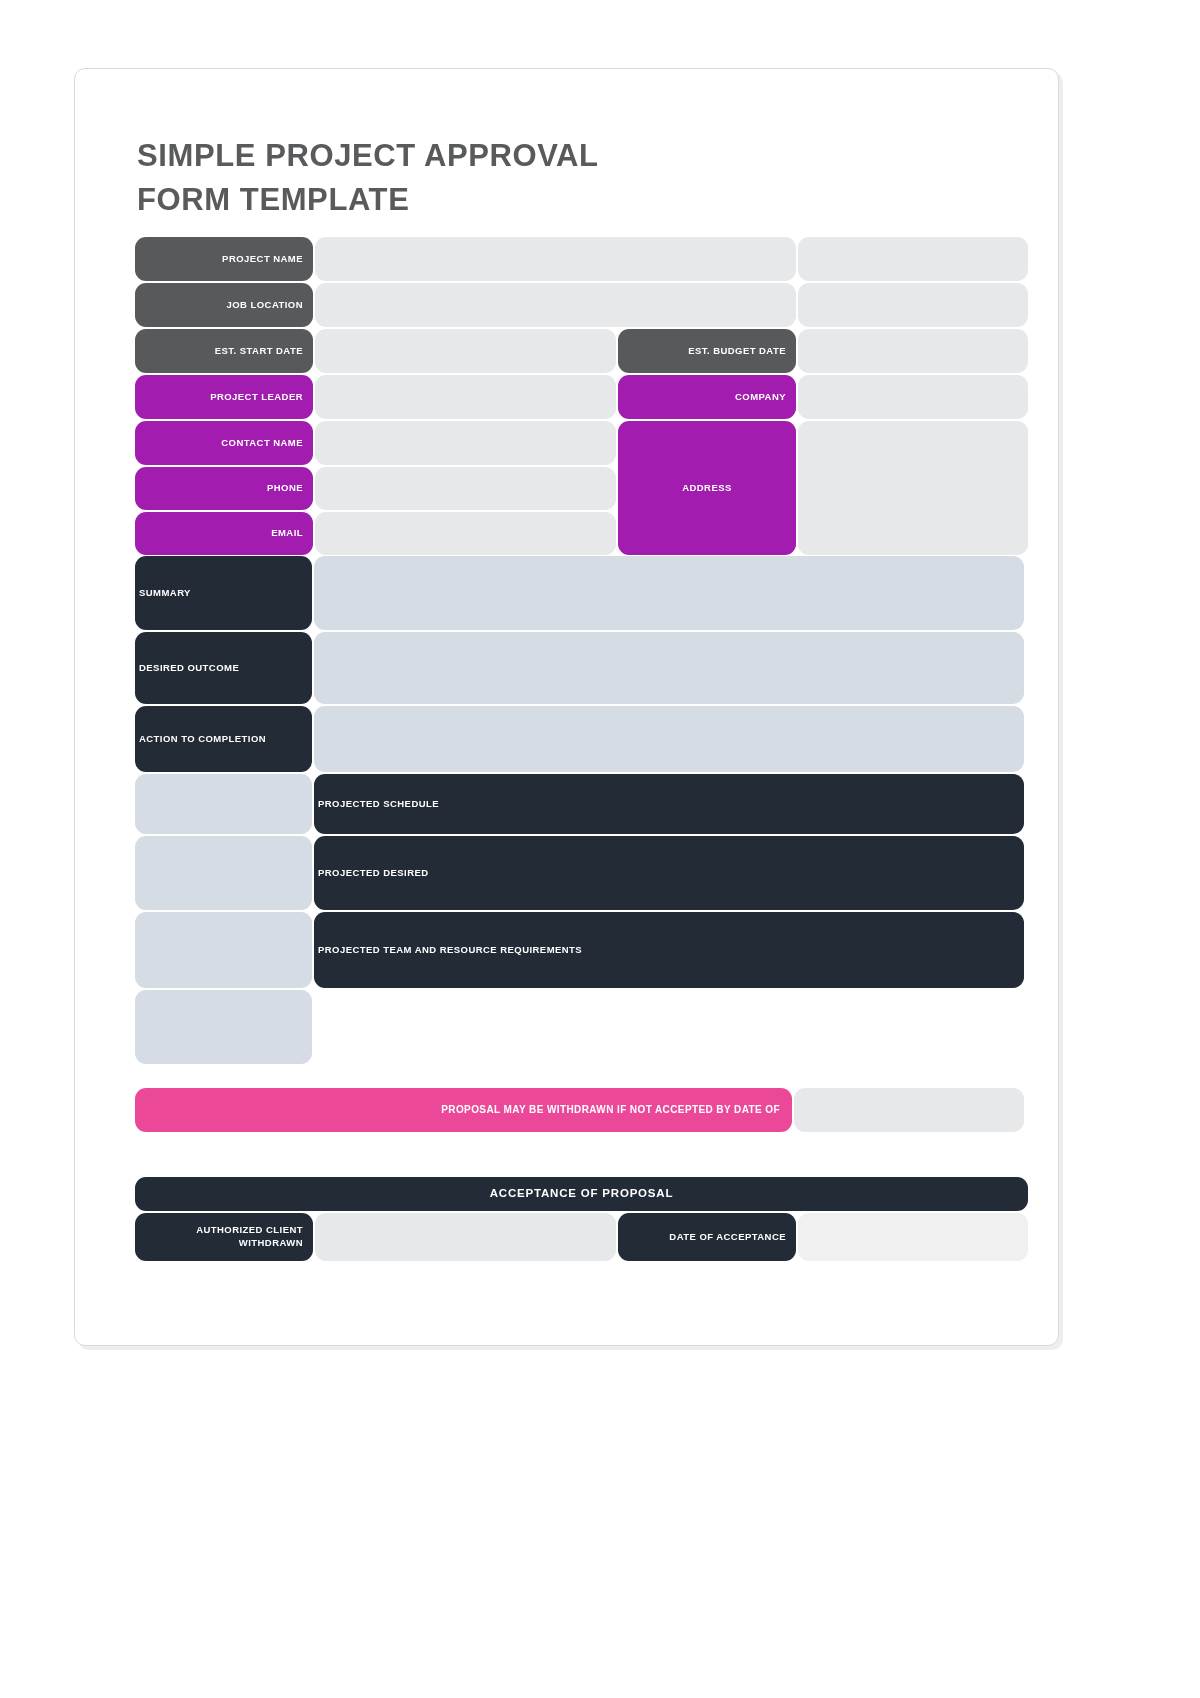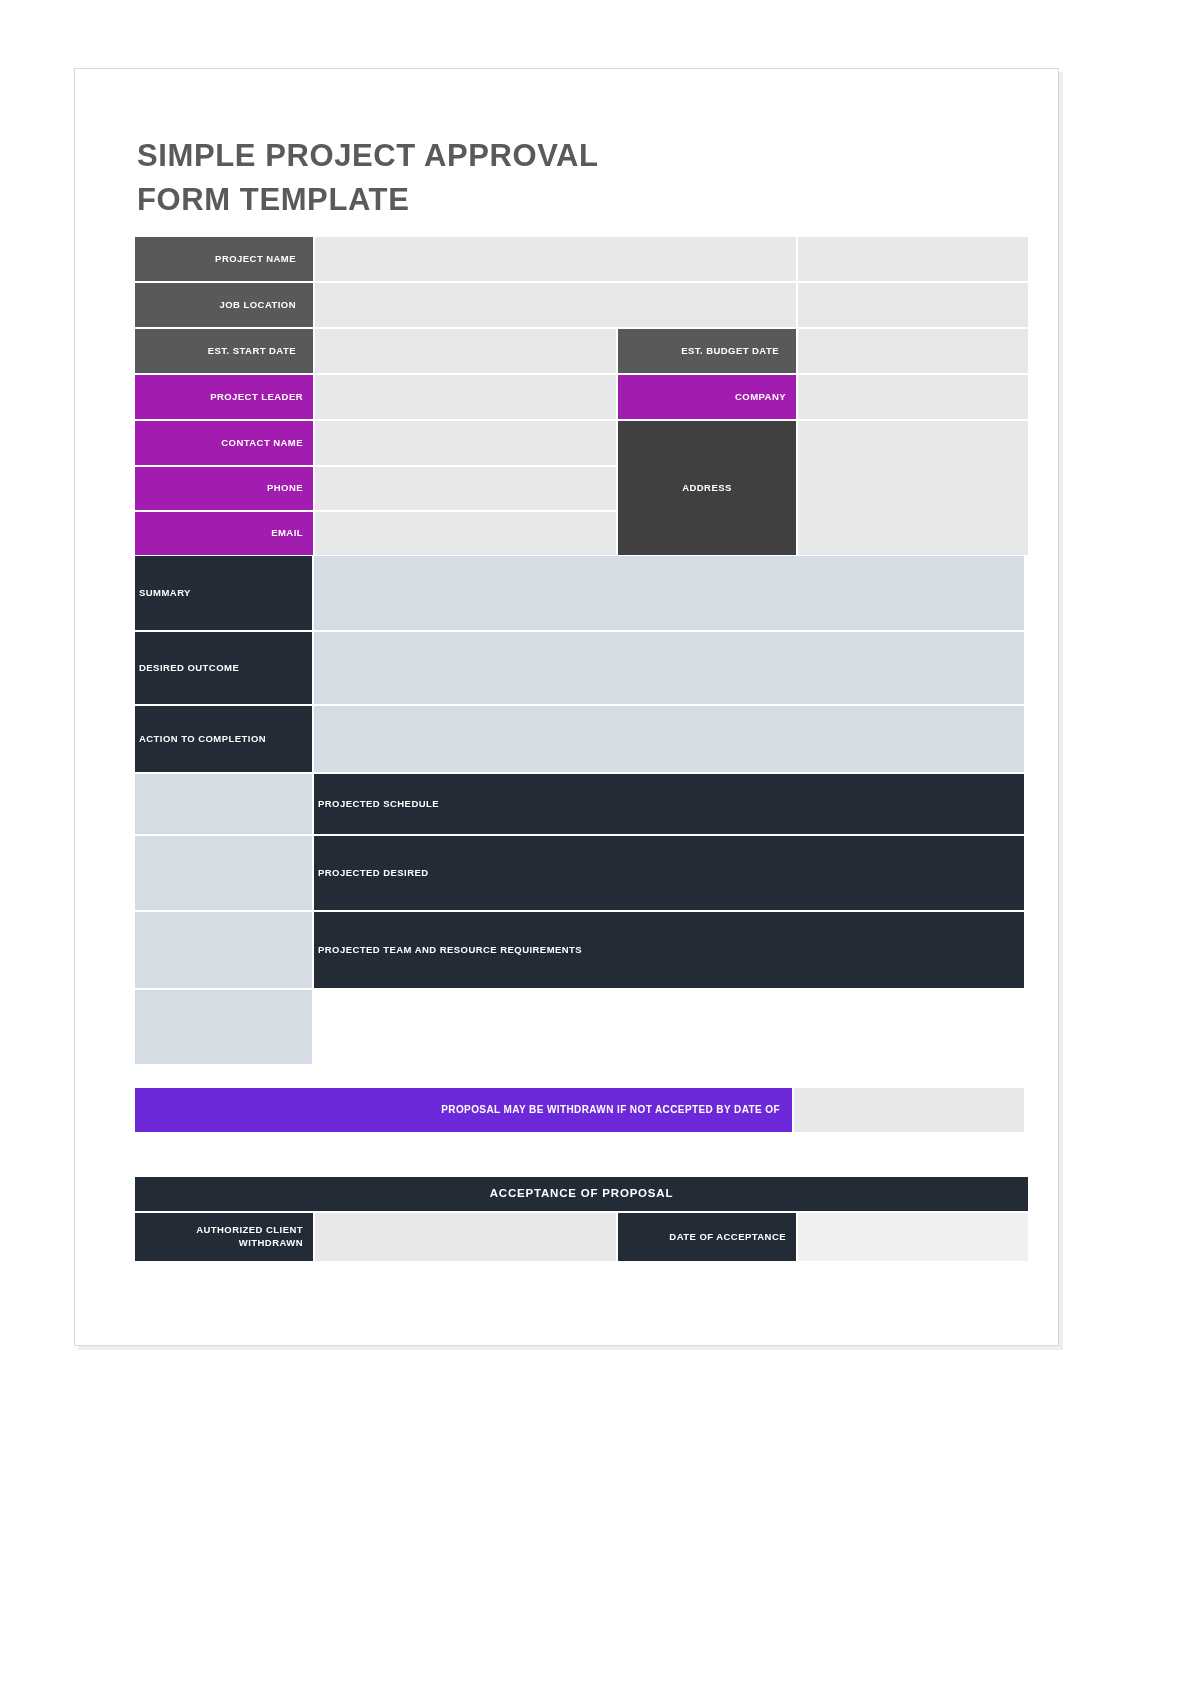--- a/index.html
+++ b/index.html
@@ -1,15 +1,15 @@
 <!DOCTYPE html>
 <html><head>
 <meta charset="utf-8">
 <style>
-  * { box-sizing: border-box; margin: 0; padding: 0; }
+  * { box-sizing: border-box; margin: 0; padding: 0; border-radius: 11px; }
 
   html, body {
     width: 1200px;
     height: 1698px;
     background: #ffffff;
     font-family: "Liberation Sans", sans-serif;
   }
 
   .page-shadow-bg {
     position: absolute;
@@ -47,33 +47,33 @@
     align-items: center;
     font-size: 9.5px;
     font-weight: bold;
     letter-spacing: 0.45px;
     line-height: 1.35;
     overflow: hidden;
   }
 
   
   .lbl-dark   { background: #58595b; color: #ffffff; justify-content: flex-end;
-                text-align: right; padding: 0 17px; }
+                text-align: right; padding: 0 10px; }
   .lbl-mid    { background: #a21caf; color: #ffffff; justify-content: flex-end;
                 text-align: right; padding: 0 10px; }
-  .lbl-mid-c  { background: #404040; color: #ffffff; justify-content: center;
+  .lbl-mid-c  { background: #a21caf; color: #ffffff; justify-content: center;
                 text-align: center; padding: 0 10px; }
   .lbl-navy   { background: #232b36; color: #ffffff; justify-content: flex-start;
                 text-align: left; padding: 0 4px; }
   .lbl-navy-r { background: #232b36; color: #ffffff; justify-content: flex-end;
                 text-align: right; padding: 0 10px; }
   .lbl-navy-c { background: #232b36; color: #ffffff; justify-content: center;
                 text-align: center; padding: 0 10px; font-size: 11.5px;
                 letter-spacing: 0.8px; }
-  .lbl-gray-r { background: #6d28d9; color: #ffffff; justify-content: flex-end;
+  .lbl-gray-r { background: #ec4899; color: #ffffff; justify-content: flex-end;
                 text-align: right; padding: 4px 12px; }
 
   
   .fld       { background: #e7e8e9; }
   .fld-blue  { background: #d6dce3; }
   .fld-light { background: #f0f0f1; }
 
   
   #info-table {
     left: 60px; top: 168px;

